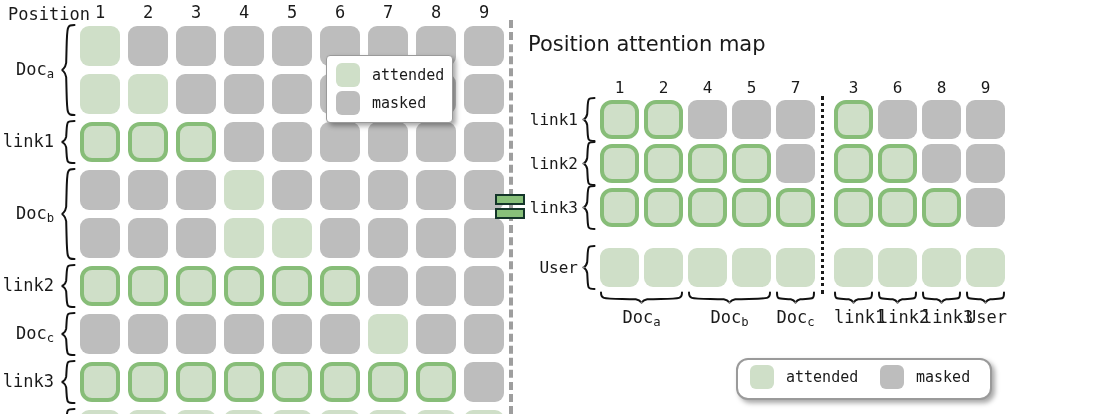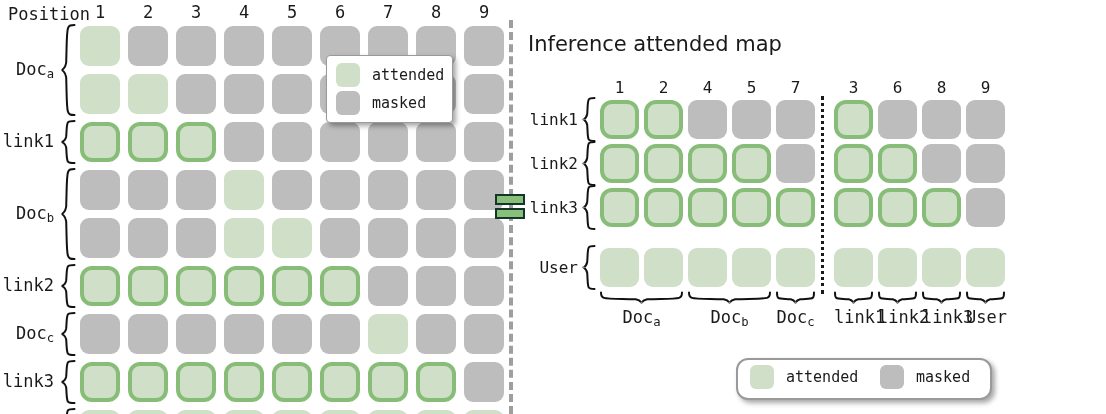--- a/index.html
+++ b/index.html
@@ -203,21 +203,21 @@
       <span class="txt">masked</span>
     </div>
   </div>
 
   <div class="vdash" style="left:509px;top:20px;height:394px;"></div>
   <div class="stack" style="left:495px;top:194px;width:30px;">
     <i></i>
       <i></i>
   </div>
 
-  <div class="title" id="right-title" style="left:528px;top:32px;">Inference attended map</div>
+  <div class="title" id="right-title" style="left:528px;top:32px;">Position attention map</div>
 
   <div id="right-panel">
       <div class="colhdr" style="left:600px;top:78px;width:39px;font-size:16px;">1</div>
       <div class="colhdr" style="left:644px;top:78px;width:39px;font-size:16px;">2</div>
       <div class="colhdr" style="left:688px;top:78px;width:39px;font-size:16px;">4</div>
       <div class="colhdr" style="left:732px;top:78px;width:39px;font-size:16px;">5</div>
       <div class="colhdr" style="left:776px;top:78px;width:39px;font-size:16px;">7</div>
       <div class="colhdr" style="left:834px;top:78px;width:39px;font-size:16px;">3</div>
       <div class="colhdr" style="left:878px;top:78px;width:39px;font-size:16px;">6</div>
       <div class="colhdr" style="left:922px;top:78px;width:39px;font-size:16px;">8</div>

